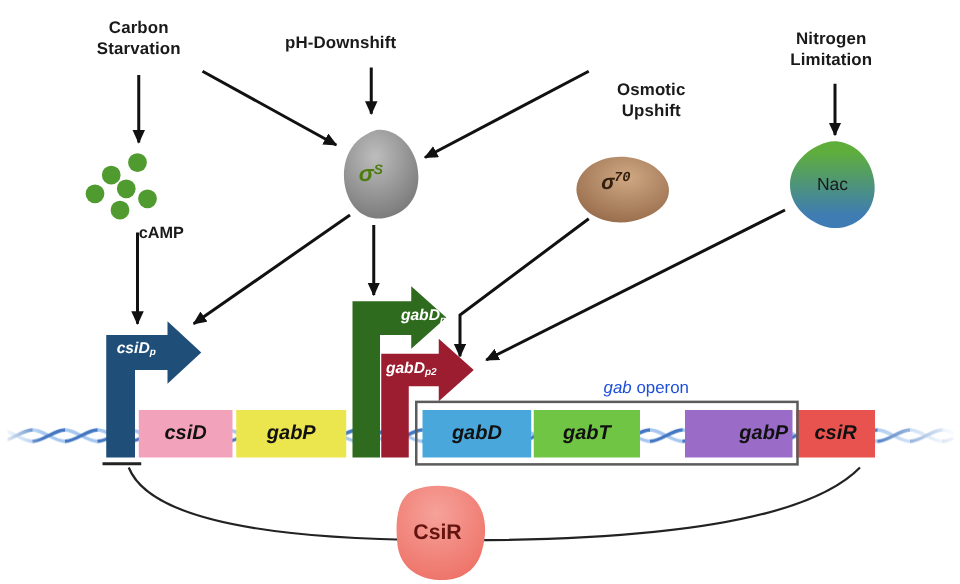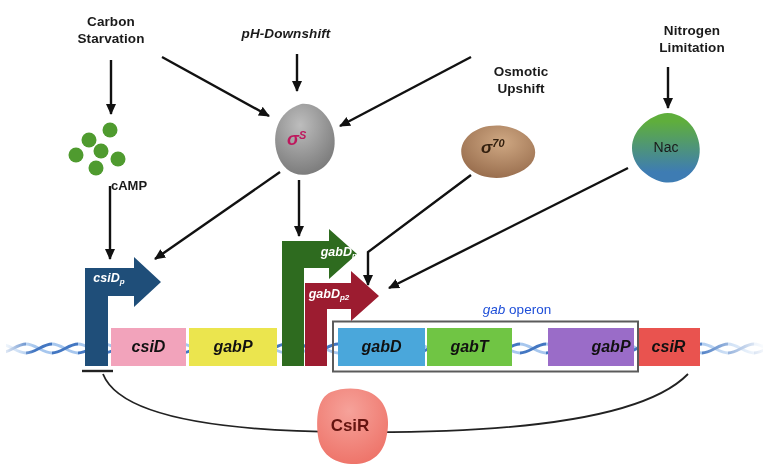--- a/index.html
+++ b/index.html
@@ -4,23 +4,23 @@
 <style>
   html,body{margin:0;padding:0;background:#ffffff;}
   #stage{
     position:relative;width:768px;height:467px;background:#ffffff;overflow:hidden;
     font-family:"Liberation Sans",sans-serif;
   }
   #art{position:absolute;left:0;top:0;}
   .lbl{position:absolute;color:#1a1a1a;}
   .stress{font-weight:bold;font-size:13.5px;line-height:17px;text-align:center;letter-spacing:.1px;}
   #lbl-carbon{left:58px;top:13px;width:106px;}
-  #lbl-ph{left:228px;top:25px;width:116px;text-align:center;font-style:italic;}
+  #lbl-ph{left:228px;top:25px;width:116px;text-align:left;}
   #lbl-osmotic{left:469px;top:17px;width:104px;margin-top:46px;}
-  #lbl-nitrogen{left:640px;top:22px;width:104px;}
+  #lbl-nitrogen{left:613px;top:22px;width:104px;}
   #lbl-camp{left:111px;top:131px;font-weight:bold;font-size:13px;margin-top:47px;}
   .sigma{font-style:italic;font-size:18px;font-weight:bold;}
   .sigma sup{font-size:11px;font-style:italic;vertical-align:6px;}
   #lbl-sigmas{left:287px;top:129px;}
   #lbl-sigma70{left:481px;top:137px;font-size:17px;}
   #lbl-nac{left:645px;top:139px;width:42px;text-align:center;font-weight:normal;font-size:14px;}
   .promlbl{font-weight:bold;font-style:italic;font-size:12.5px;color:#fff;text-align:center;}
   .promlbl sub{font-size:8px;vertical-align:-2px;}
   #lbl-csidp{left:86px;top:271px;width:46px;}
   #lbl-gabdp1{left:283px;top:245px;width:46px;padding-left:35px;}
@@ -129,23 +129,23 @@
     <div>Osmotic</div>
     <div>Upshift</div>
   </div>
   <div class="lbl stress" id="lbl-nitrogen">
     <div>Nitrogen</div>
     <div>Limitation</div>
   </div>
 
   <div class="lbl" id="lbl-camp">cAMP</div>
 
-  <div class="lbl sigma" id="lbl-sigmas" style="color:#be185d;"><span>σ</span><sup>S</sup></div>
+  <div class="lbl sigma" id="lbl-sigmas" style="color:#4d7c0f;"><span>σ</span><sup>S</sup></div>
 
-  <div class="lbl sigma" id="lbl-sigma70" style="color:#33200f;"><span>σ</span><sup>70</sup></div>
+  <div class="lbl sigma" id="lbl-sigma70" style="color:#33200f;font-family:Liberation Mono, monospace;"><span>σ</span><sup>70</sup></div>
 
   <div class="lbl" id="lbl-nac">Nac</div>
 
   <div class="lbl promlbl" id="lbl-csidp"><span>csiD</span><sub>p</sub></div>
   <div class="lbl promlbl" id="lbl-gabdp1"><span>gabD</span><sub>p1</sub></div>
   <div class="lbl promlbl" id="lbl-gabdp2"><span>gabD</span><sub>p2</sub></div>
 
   <div class="lbl genelbl" style="left:111px;width:75px;">csiD</div>
   <div class="lbl genelbl" style="left:189px;width:88px;">gabP</div>
   <div class="lbl genelbl" style="left:338px;width:87px;">gabD</div>

